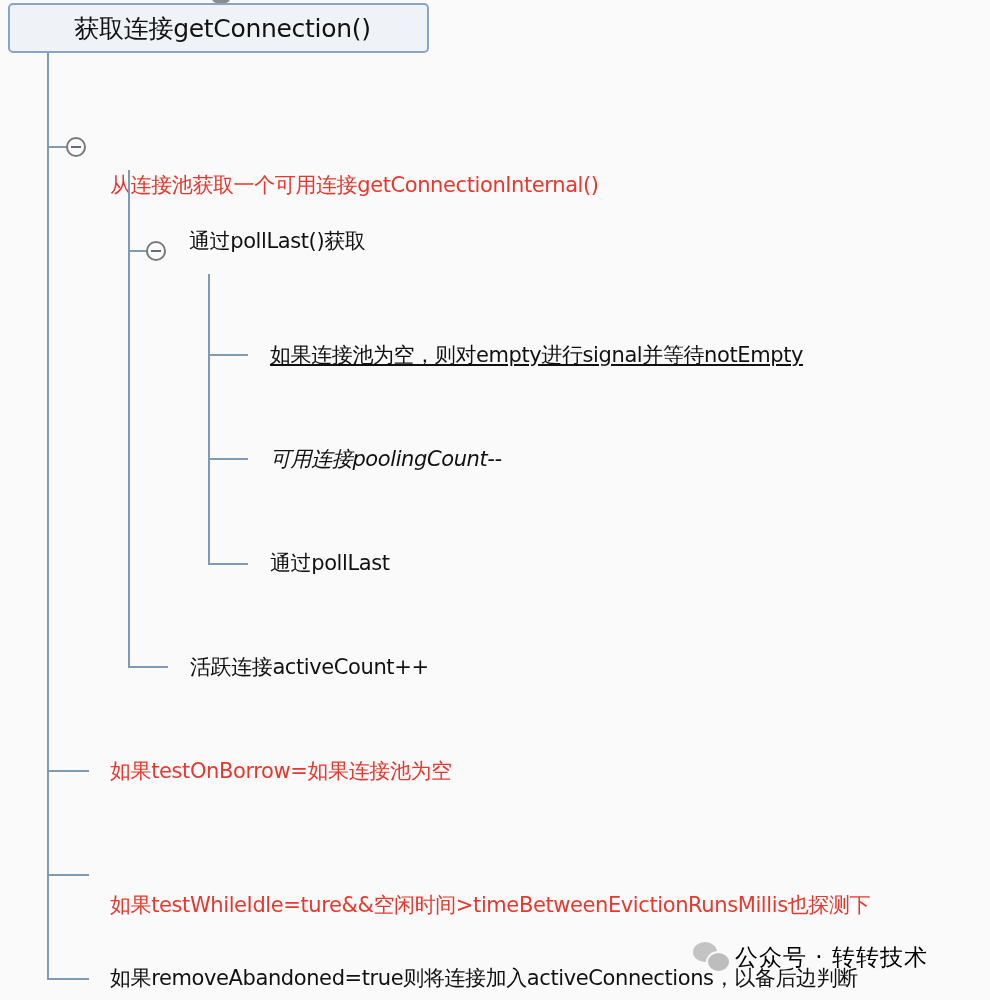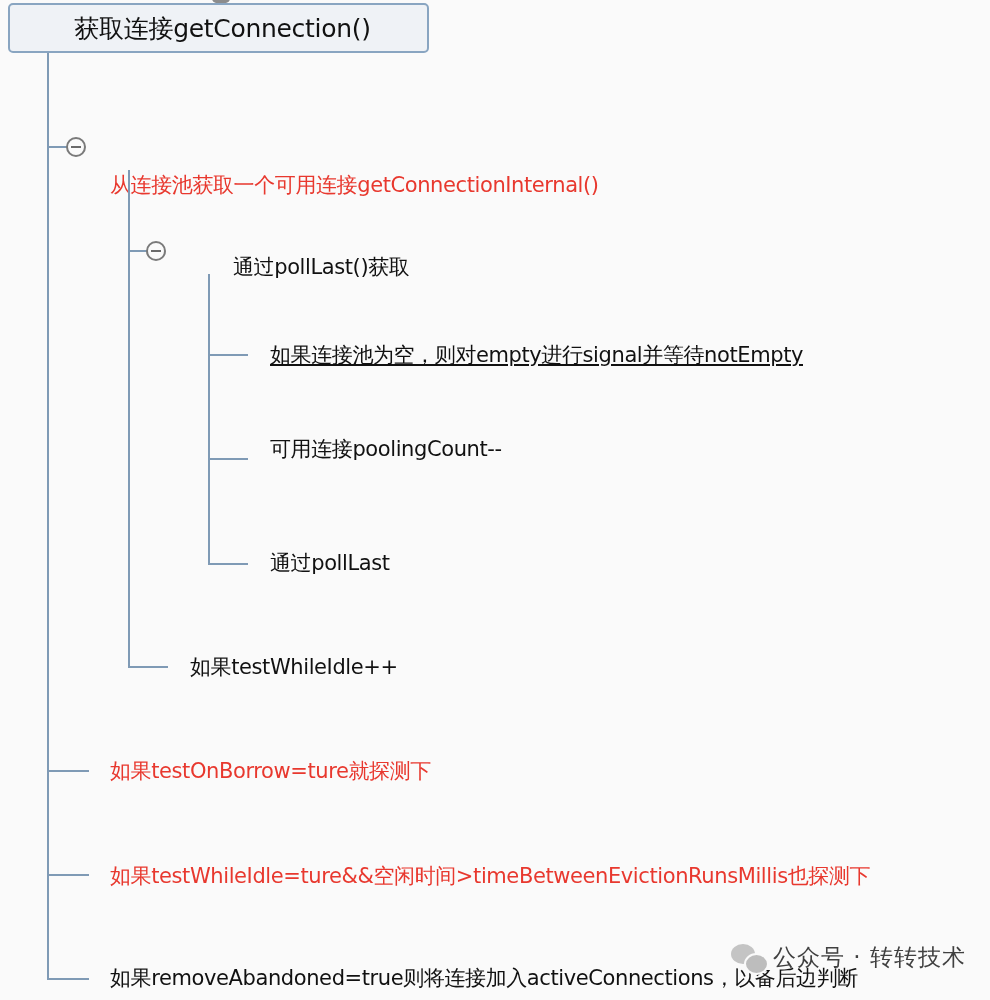--- a/index.html
+++ b/index.html
@@ -29,22 +29,22 @@
     .collapse::after {
       content: ""; position: absolute; left: 3px; right: 3px; top: 7px; height: 2px;
       background: #6a6a6a;
     }
     .label {
       font-size: 21px; white-space: nowrap; line-height: 26px; letter-spacing: -0.4px;
     }
     .red { color: #e8382e; }
     .black { color: #111; }
     .watermark {
-      left: 731px; top: 942px; display: flex; align-items: center;
-      color: #404040; font-size: 23px; letter-spacing: 1px; white-space: nowrap;
+      left: 693px; top: 942px; display: flex; align-items: flex-start;
+      color: #000000; font-size: 23px; letter-spacing: 1px; white-space: nowrap;
     }
     .wechat { position: relative; width: 36px; height: 28px; margin-right: 6px; }
     .bubble1 {
       position: absolute; left: 0; top: 0; width: 24px; height: 20px;
       background: #c4c4c4; border-radius: 50%;
     }
     .bubble2 {
       position: absolute; left: 13px; top: 9px; width: 21px; height: 18px;
       background: #bdbdbd; border-radius: 50%; border: 2px solid #fafafa;
     }
@@ -61,41 +61,41 @@
 <div class="abs vline" style="left:47px; top:53px; height:926px;"></div>
 
 <div class="abs hline" style="left:47px; top:146px; width:20px;"></div>
 <div class="abs collapse" style="left:66px; top:137px;"></div>
 <div class="abs label red" style="left:110px; top:134px;margin-top:38px;">从连接池获取一个可用连接getConnectionInternal()</div>
 
 <div class="abs vline" style="left:128px; top:170px; height:498px;"></div>
 
 <div class="abs hline" style="left:128px; top:250px; width:19px;"></div>
 <div class="abs collapse" style="left:146px; top:241px;"></div>
-<div class="abs label black" style="left:189px; top:254px;margin-left:44px;">通过pollLast()获取</div>
+<div class="abs label black" style="left:189px; top:228px;">通过pollLast()获取</div>
 
 <div class="abs vline" style="left:208px; top:274px; height:291px;"></div>
 
 <div class="abs hline" style="left:208px; top:354px; width:40px;"></div>
 <div class="abs label black" style="left:270px; top:342px;text-decoration:underline;">如果连接池为空，则对empty进行signal并等待notEmpty</div>
 
 <div class="abs hline" style="left:208px; top:458px; width:40px;"></div>
-<div class="abs label black" style="left:270px; top:436px;">可用连接poolingCount--</div>
+<div class="abs label black" style="left:270px; top:446px;font-style:italic;">可用连接poolingCount--</div>
 
 <div class="abs hline" style="left:208px; top:563px; width:40px;"></div>
 <div class="abs label black" style="left:270px; top:550px;">通过pollLast</div>
 
 <div class="abs hline" style="left:128px; top:666px; width:40px;"></div>
-<div class="abs label black" style="left:190px; top:654px;">如果testWhileIdle++</div>
+<div class="abs label black" style="left:190px; top:654px;">活跃连接activeCount++</div>
 
 <div class="abs hline" style="left:47px; top:770px; width:42px;"></div>
-<div class="abs label red" style="left:110px; top:758px;">如果testOnBorrow=ture就探测下</div>
+<div class="abs label red" style="left:110px; top:758px;">如果testOnBorrow=如果连接池为空</div>
 
 <div class="abs hline" style="left:47px; top:874px; width:42px;"></div>
-<div class="abs label red" style="left:110px; top:863px;">如果testWhileIdle=ture&amp;&amp;空闲时间&gt;timeBetweenEvictionRunsMillis也探测下</div>
+<div class="abs label red" style="left:110px; top:892px;">如果testWhileIdle=ture&amp;&amp;空闲时间&gt;timeBetweenEvictionRunsMillis也探测下</div>
 
 <div class="abs hline" style="left:47px; top:978px; width:42px;"></div>
 <div class="abs label black" style="left:110px; top:965px;">如果removeAbandoned=true则将连接加入activeConnections，以备后边判断</div>
 
 <div class="abs watermark">
   <span class="wechat">
     <span class="bubble1"></span>
       <span class="bubble2"></span>
   </span>
   <span>公众号 · 转转技术</span>

